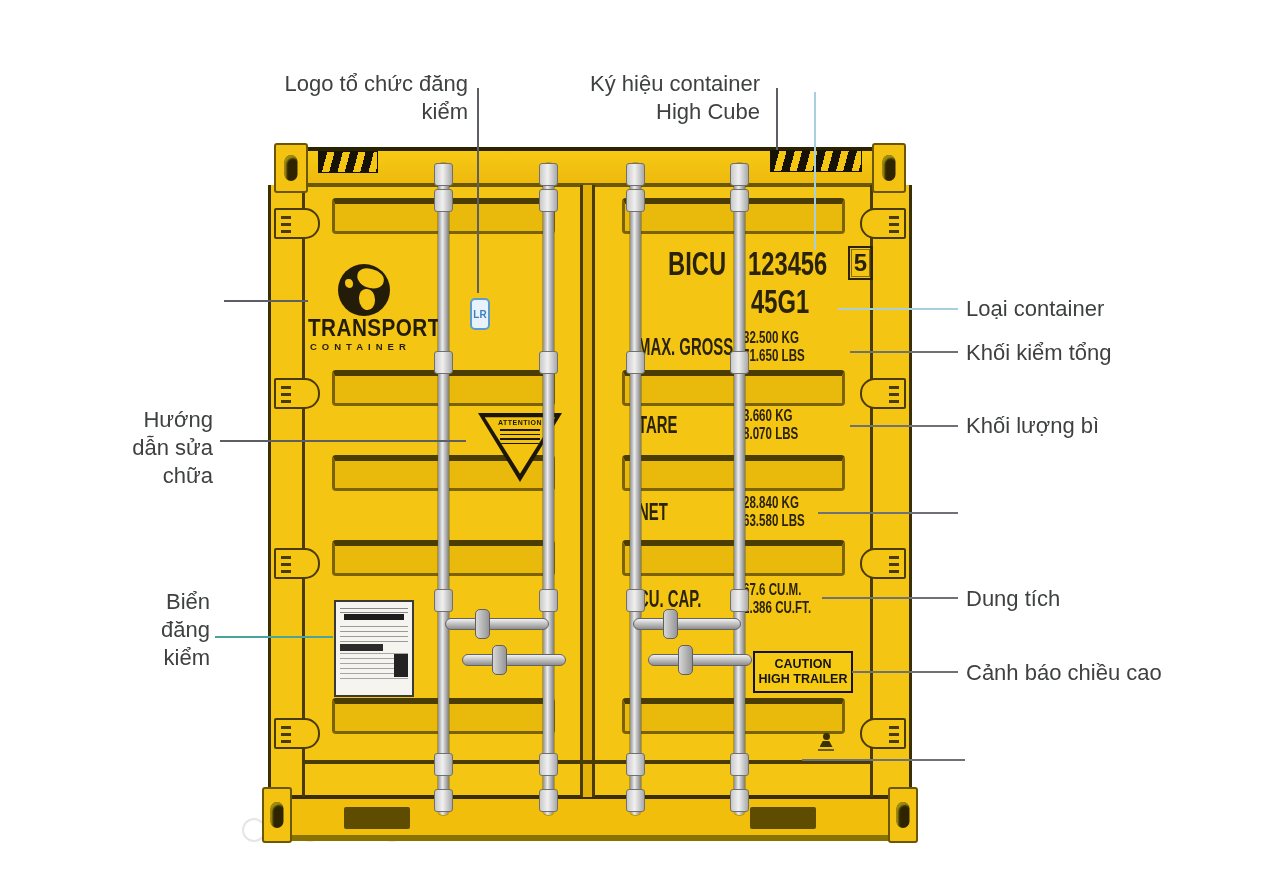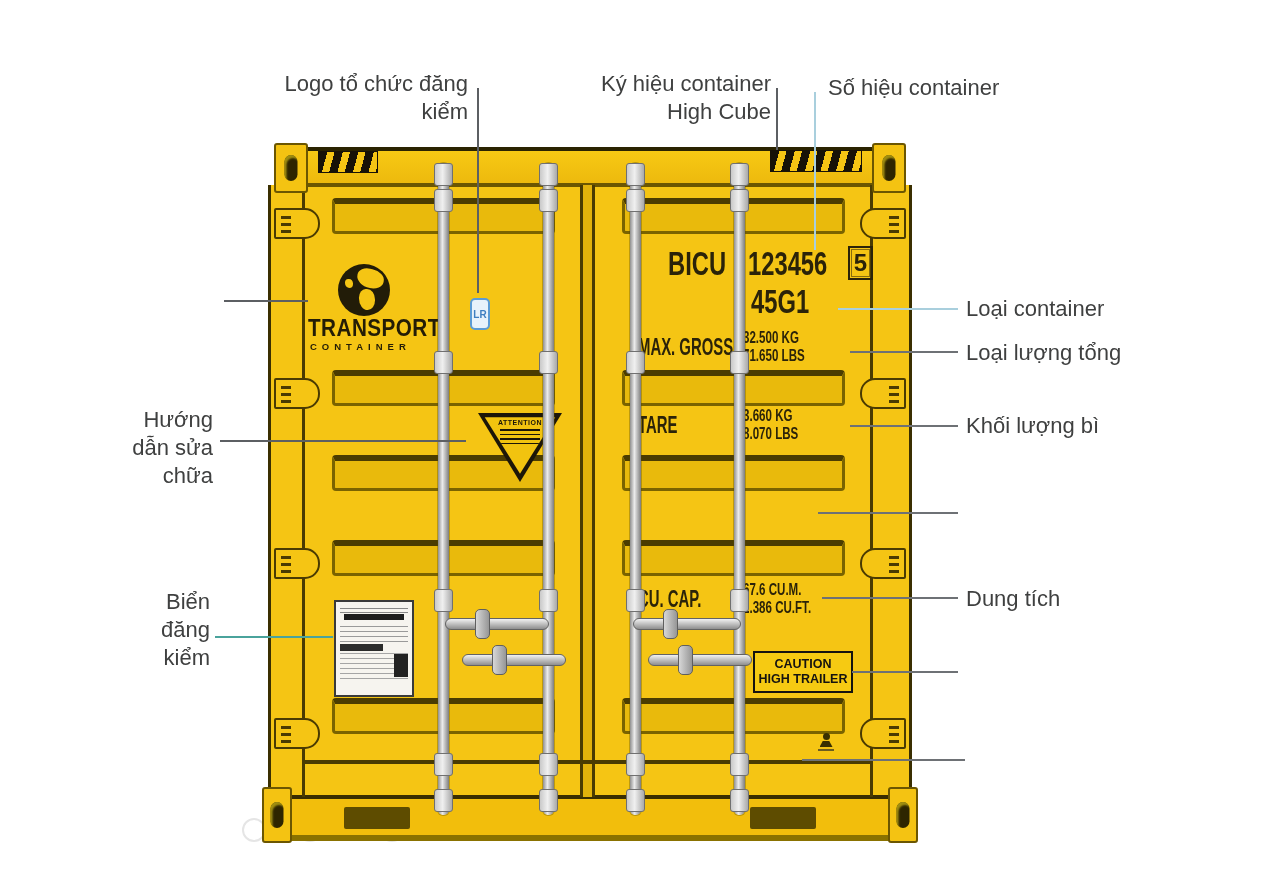--- a/index.html
+++ b/index.html
@@ -73,33 +73,33 @@
 <body>
 
 <div class="scene">
 
   <div class="wm" style="left:242px;top:818px"></div>
   <div class="wm" style="left:298px;top:818px"></div>
   <div class="wm" style="left:380px;top:818px"></div>
 
   <div class="ann r" style="left:240px;top:70px;width:228px">Logo tổ chức đăng
 kiểm</div>
-  <div class="ann r" style="left:546px;top:70px;width:225px">Ký hiệu container
+  <div class="ann r" style="left:535px;top:70px;width:225px">Ký hiệu container
 High Cube</div>
-  <div class="ann" style="left:828px;top:74px">Số hiệu container</div>
   <div class="ann r" style="left:98px;top:406px;width:115px">Hướng
 dẫn sửa
 chữa</div>
   <div class="ann r" style="left:108px;top:588px;width:102px">Biển
 đăng
 kiểm</div>
   <div class="ann" style="left:966px;top:295px">Loại container</div>
-  <div class="ann" style="left:966px;top:339px">Loại lượng tổng</div>
+  <div class="ann" style="left:966px;top:339px">Khối kiểm tổng</div>
   <div class="ann" style="left:966px;top:412px">Khối lượng bì</div>
   <div class="ann" style="left:966px;top:585px">Dung tích</div>
+  <div class="ann" style="left:966px;top:659px">Cảnh báo chiều cao</div>
 
   <div class="leader v lead-gray" style="left:477px;top:88px;height:205px"></div>
   <div class="leader v lead-gray" style="left:776px;top:88px;height:62px"></div>
   <div class="leader v lead-blue" style="left:814px;top:92px;height:158px"></div>
   <div class="leader h lead-gray" style="left:224px;top:300px;width:84px"></div>
   <div class="leader h lead-gray" style="left:220px;top:440px;width:246px"></div>
   <div class="leader h lead-teal" style="left:215px;top:636px;width:118px"></div>
   <div class="leader h lead-blue" style="left:838px;top:308px;width:120px"></div>
   <div class="leader h lead-gray2" style="left:850px;top:351px;width:108px"></div>
   <div class="leader h lead-gray2" style="left:850px;top:425px;width:108px"></div>
@@ -169,20 +169,27 @@
       <div class="sv">
           <div>32.500 KG</div>
           <div>71.650 LBS</div>
         </div>
     </div>
     <div class="spec" style="top:264px">
       <span class="sl">TARE</span>
       <div class="sv">
           <div>3.660 KG</div>
           <div>8.070 LBS</div>
+        </div>
+    </div>
+    <div class="spec" style="top:351px">
+      <span class="sl">NET</span>
+      <div class="sv">
+          <div>28.840 KG</div>
+          <div>63.580 LBS</div>
         </div>
     </div>
     <div class="spec" style="top:438px">
       <span class="sl">CU. CAP.</span>
       <div class="sv">
           <div>67.6 CU.M.</div>
           <div>2.386 CU.FT.</div>
         </div>
     </div>
 

